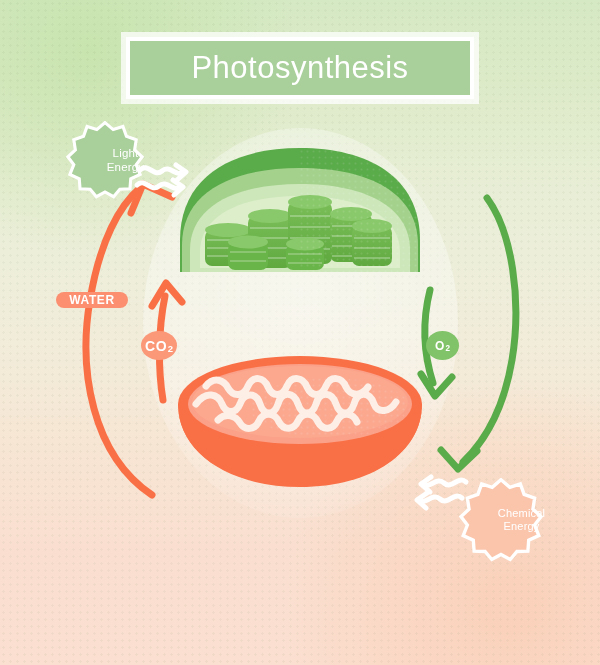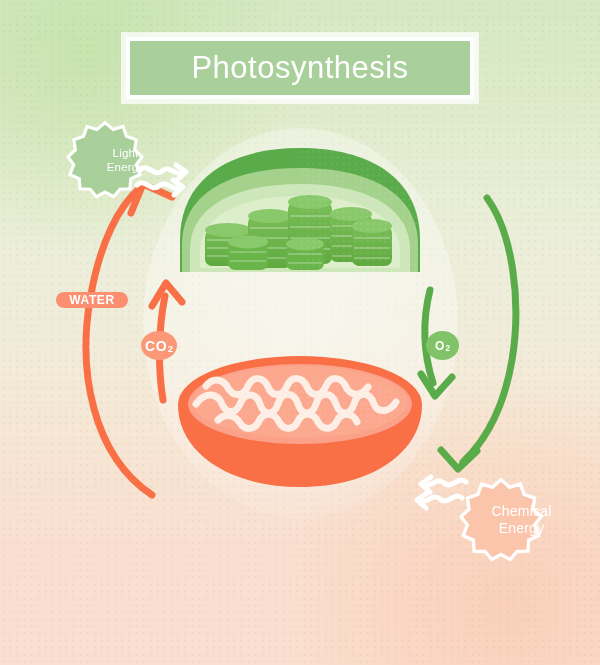--- a/index.html
+++ b/index.html
@@ -166,21 +166,21 @@
     z-index: 2;
     margin-left: 41px;
   }
   #label-light-energy {
     left: 66px; top: 121px;
     width: 78px; height: 78px;
   }
   #label-chemical-energy {
     left: 459px; top: 478px;
     width: 84px; height: 84px;
-    font-size: 14px;
+    font-size: 11px;
   }
 </style>
 </head>
 <body>
 
 <div id="diagram">
 
   <div id="corner-tint-tl"></div>
   <div id="corner-tint-br"></div>
   <div id="dot-texture"></div>

